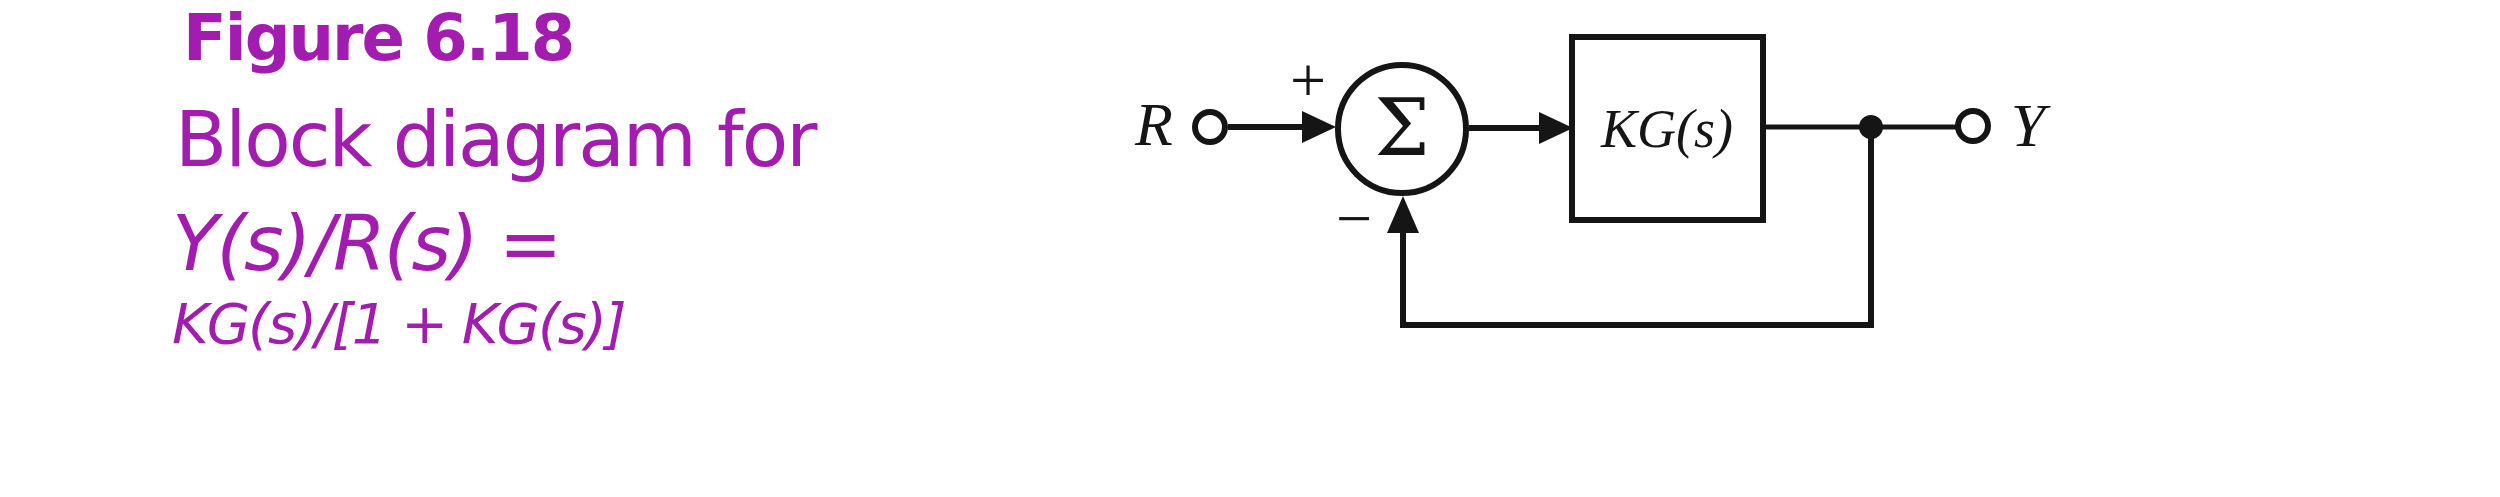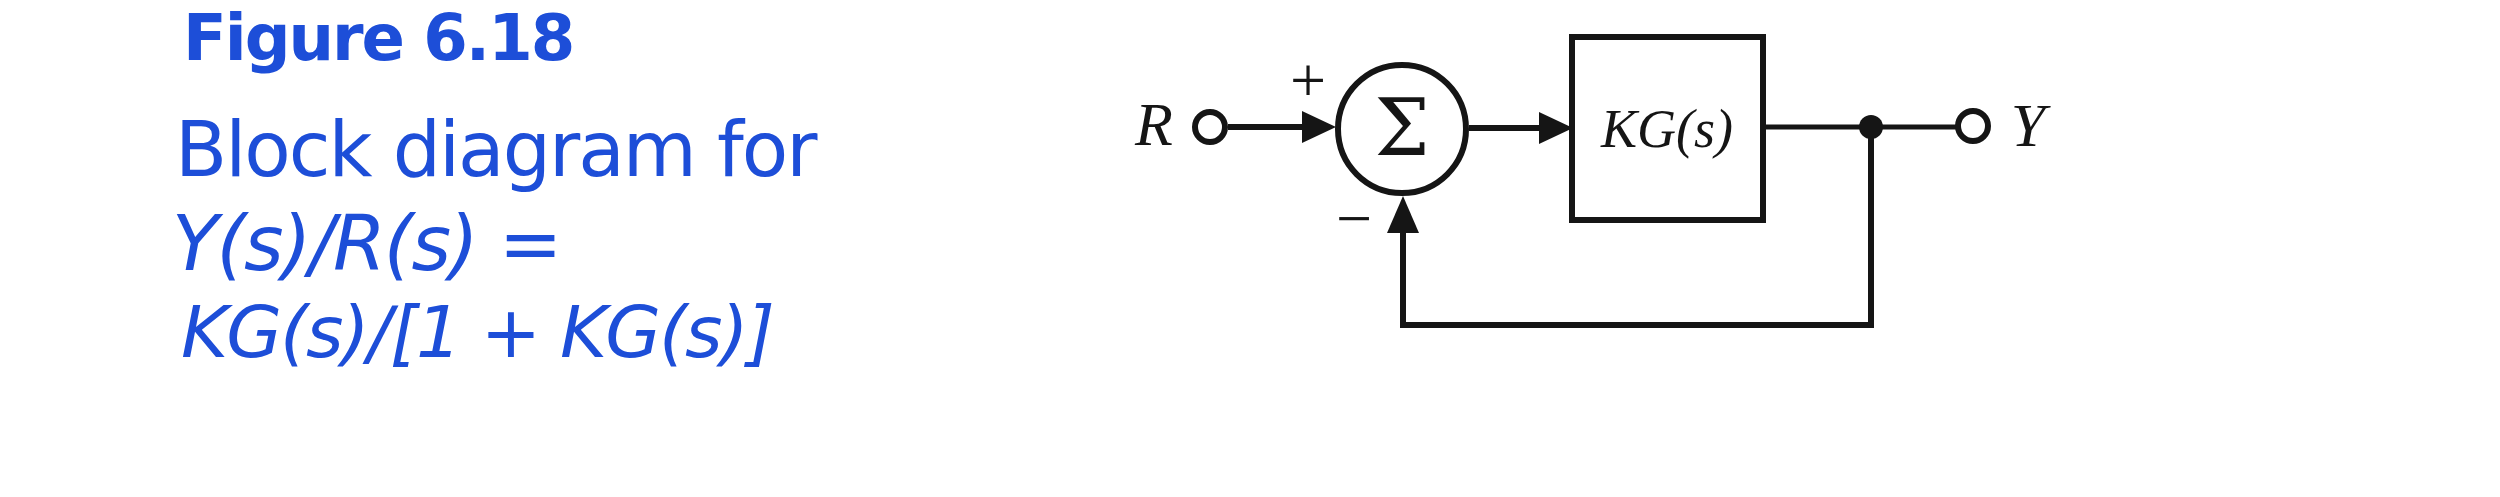--- a/index.html
+++ b/index.html
@@ -10,52 +10,51 @@
   #canvas {
     position: relative;
     width: 2500px;
     height: 497px;
     background: #ffffff;
     overflow: hidden;
     font-family: "DejaVu Sans", sans-serif;
   }
   .caption-line {
     position: absolute;
-    color: #1d4ed8;
+    color: #a21caf;
     white-space: nowrap;
     line-height: 1;
   }
   #caption-title {
     left: 183px;
     top: 6px;
     font-size: 64px;
     font-weight: bold;
     letter-spacing: -2px;
   }
   #caption-desc {
     left: 175px;
-    top: 112px;
+    top: 102px;
     font-size: 76px;
     font-weight: normal;
     letter-spacing: -2px;
   }
   #caption-eq1 {
     left: 172px;
     top: 206px;
     font-size: 76px;
     font-style: italic;
     letter-spacing: -2px;
   }
   #caption-eq2 {
     left: 172px;
     top: 296px;
-    font-size: 72px;
+    font-size: 56px;
     font-style: italic;
     letter-spacing: -2px;
-    margin-left: 9px;
   }
   #diagram-svg {
     position: absolute;
     left: 0;
     top: 0;
   }
   .wire {
     stroke: #151515;
     stroke-width: 6;
     fill: none;

